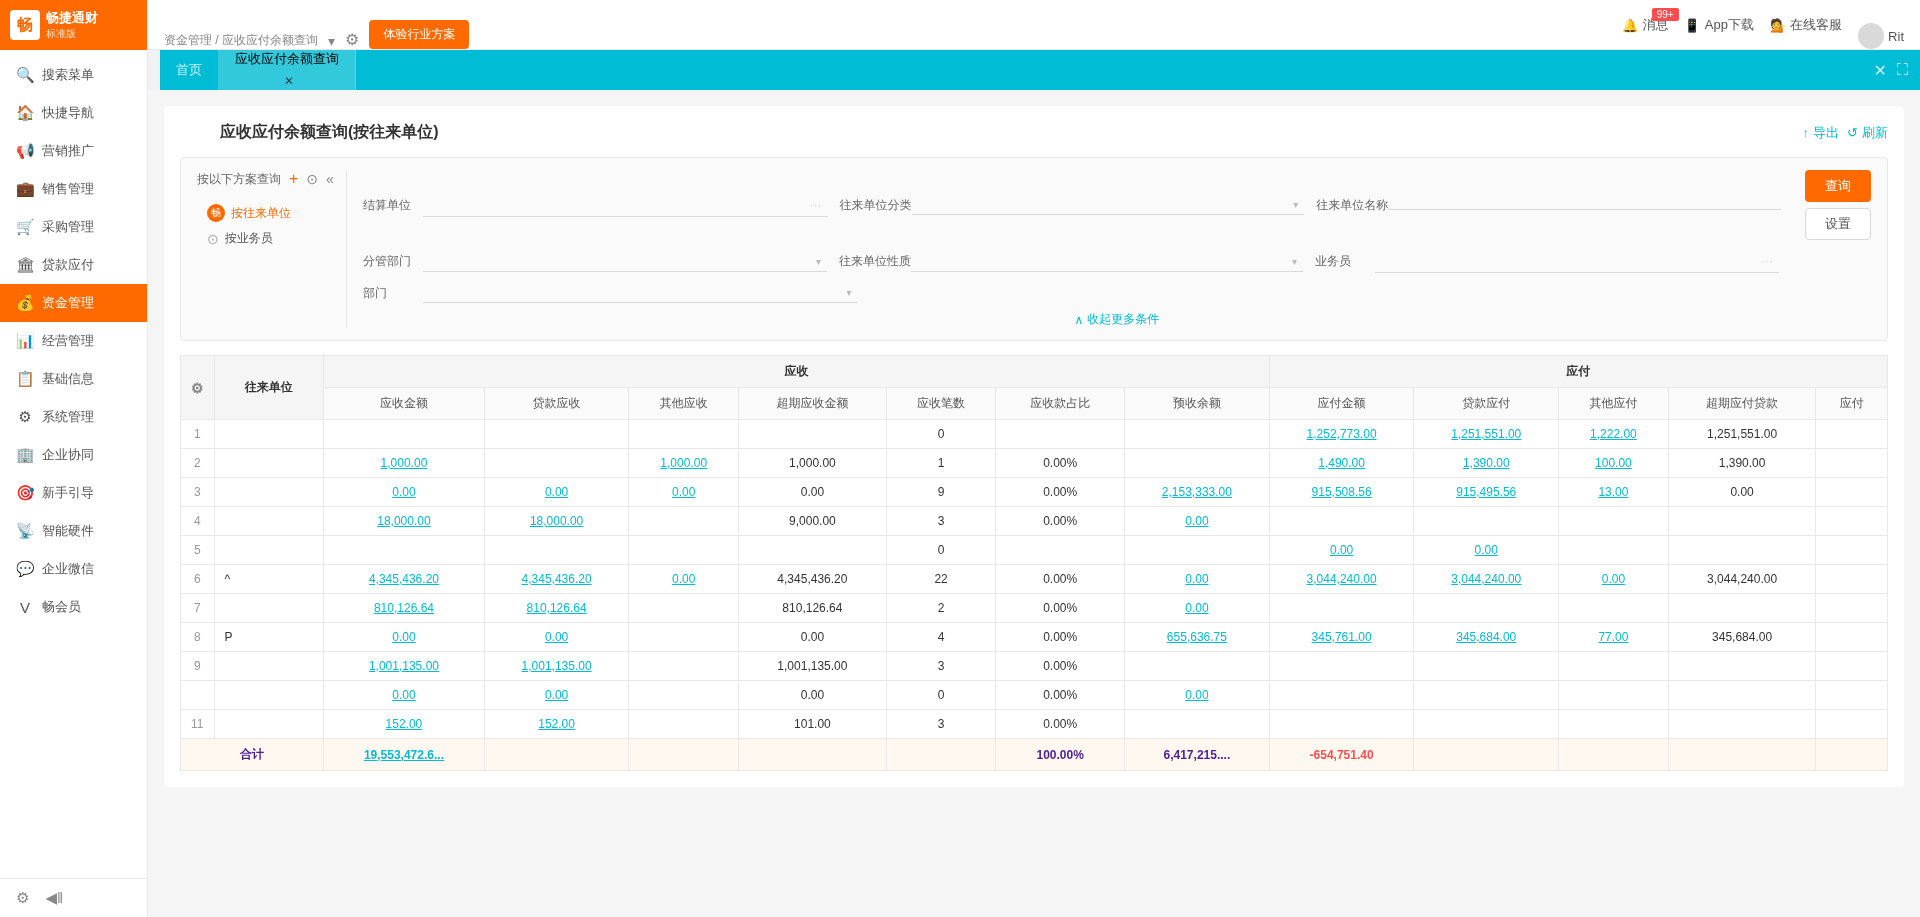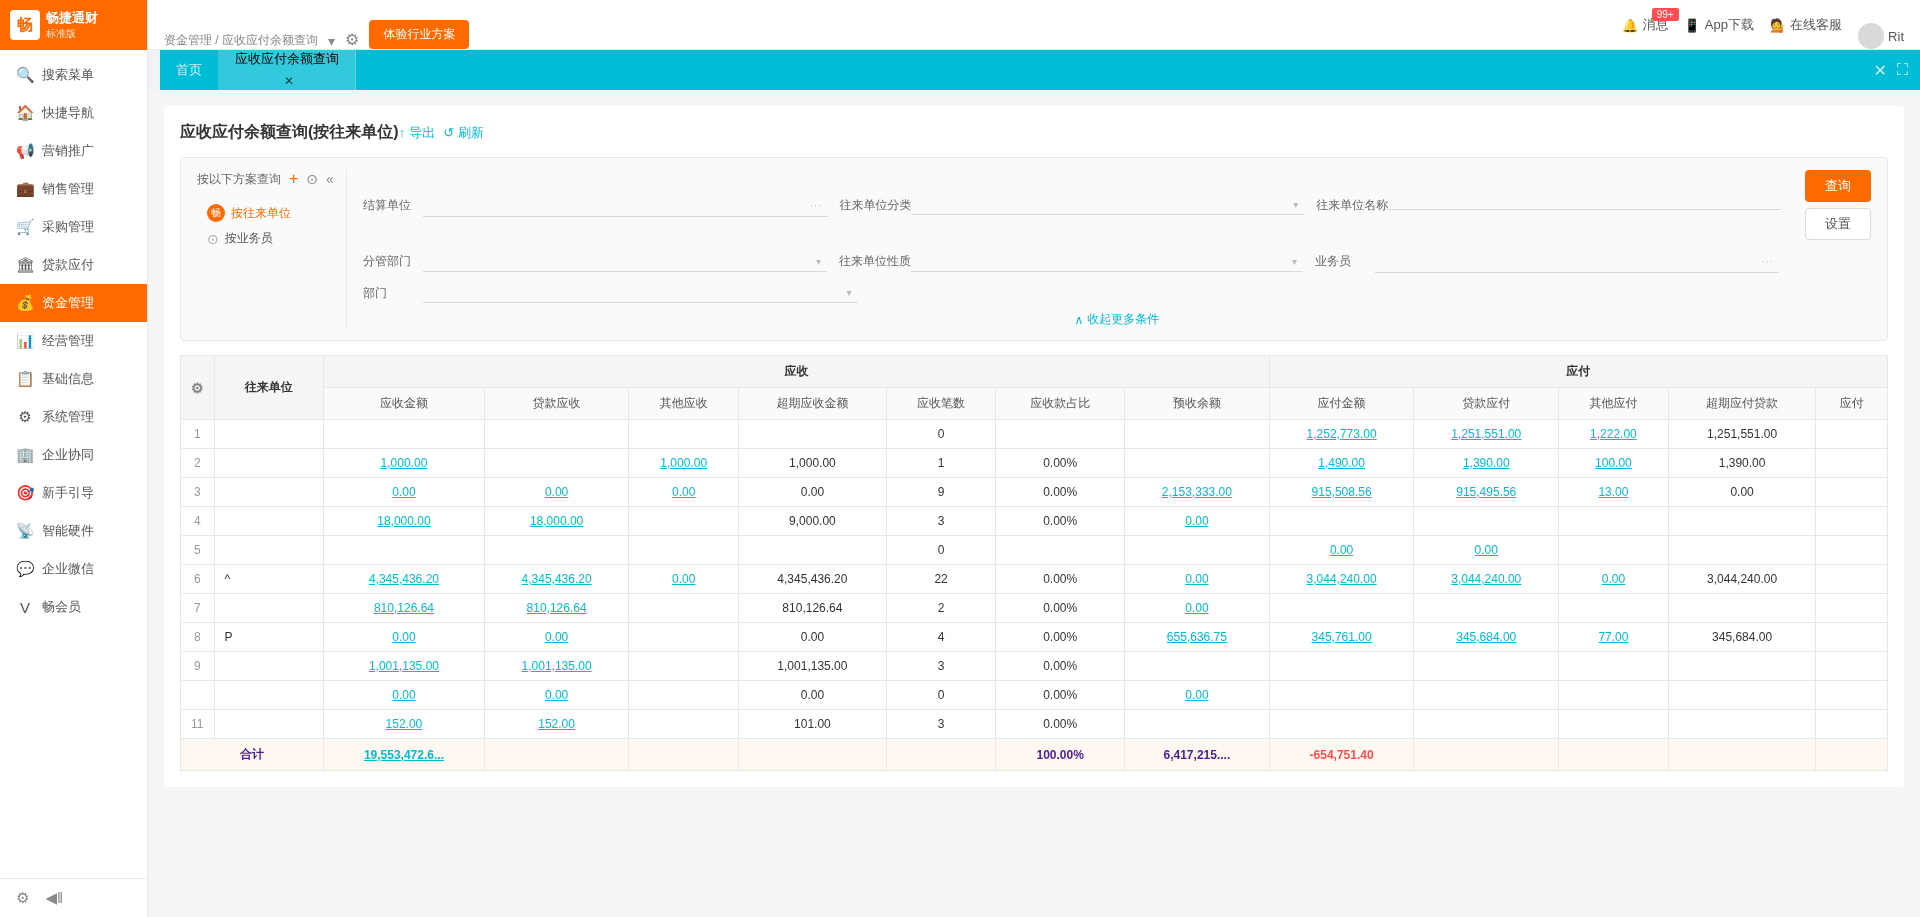--- a/index.html
+++ b/index.html
@@ -84,21 +84,21 @@
       min-height: calc(100vh - 90px); background: #f5f5f5;
     }
 
     
     .page-container {
       background: #fff; border-radius: 4px; padding: 16px;
     }
 
     
     .page-header {
-      display: flex; align-items: center; justify-content: flex-start; margin-bottom: 14px;
+      display: flex; align-items: center; justify-content: space-between; margin-bottom: 14px; margin-left: 40px;
     }
     .page-title { font-size: 16px; font-weight: bold; color: #333; }
     .page-actions { display: flex; gap: 8px; }
     .page-action-btn {
       display: flex; align-items: center; gap: 4px;
       color: #00bcd4; font-size: 13px; cursor: pointer;
     }
 
     
     .filter-section {

